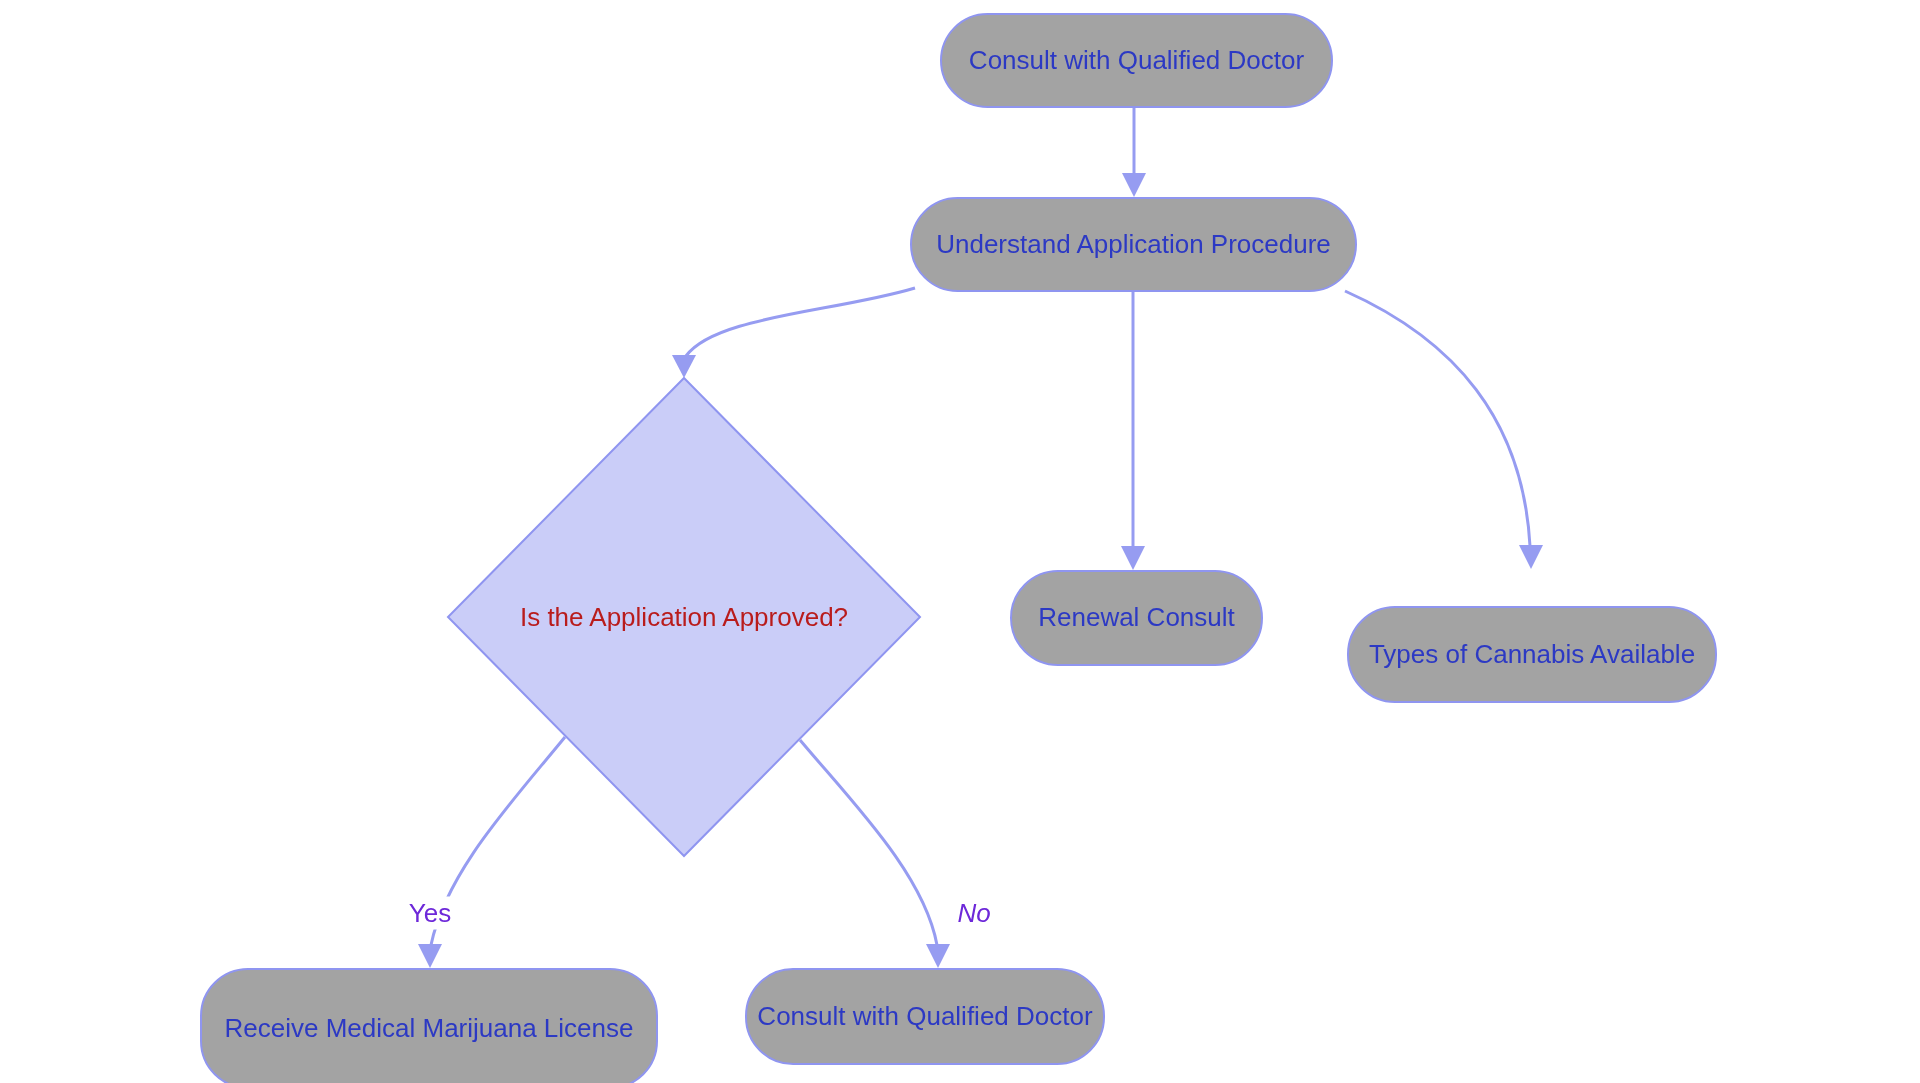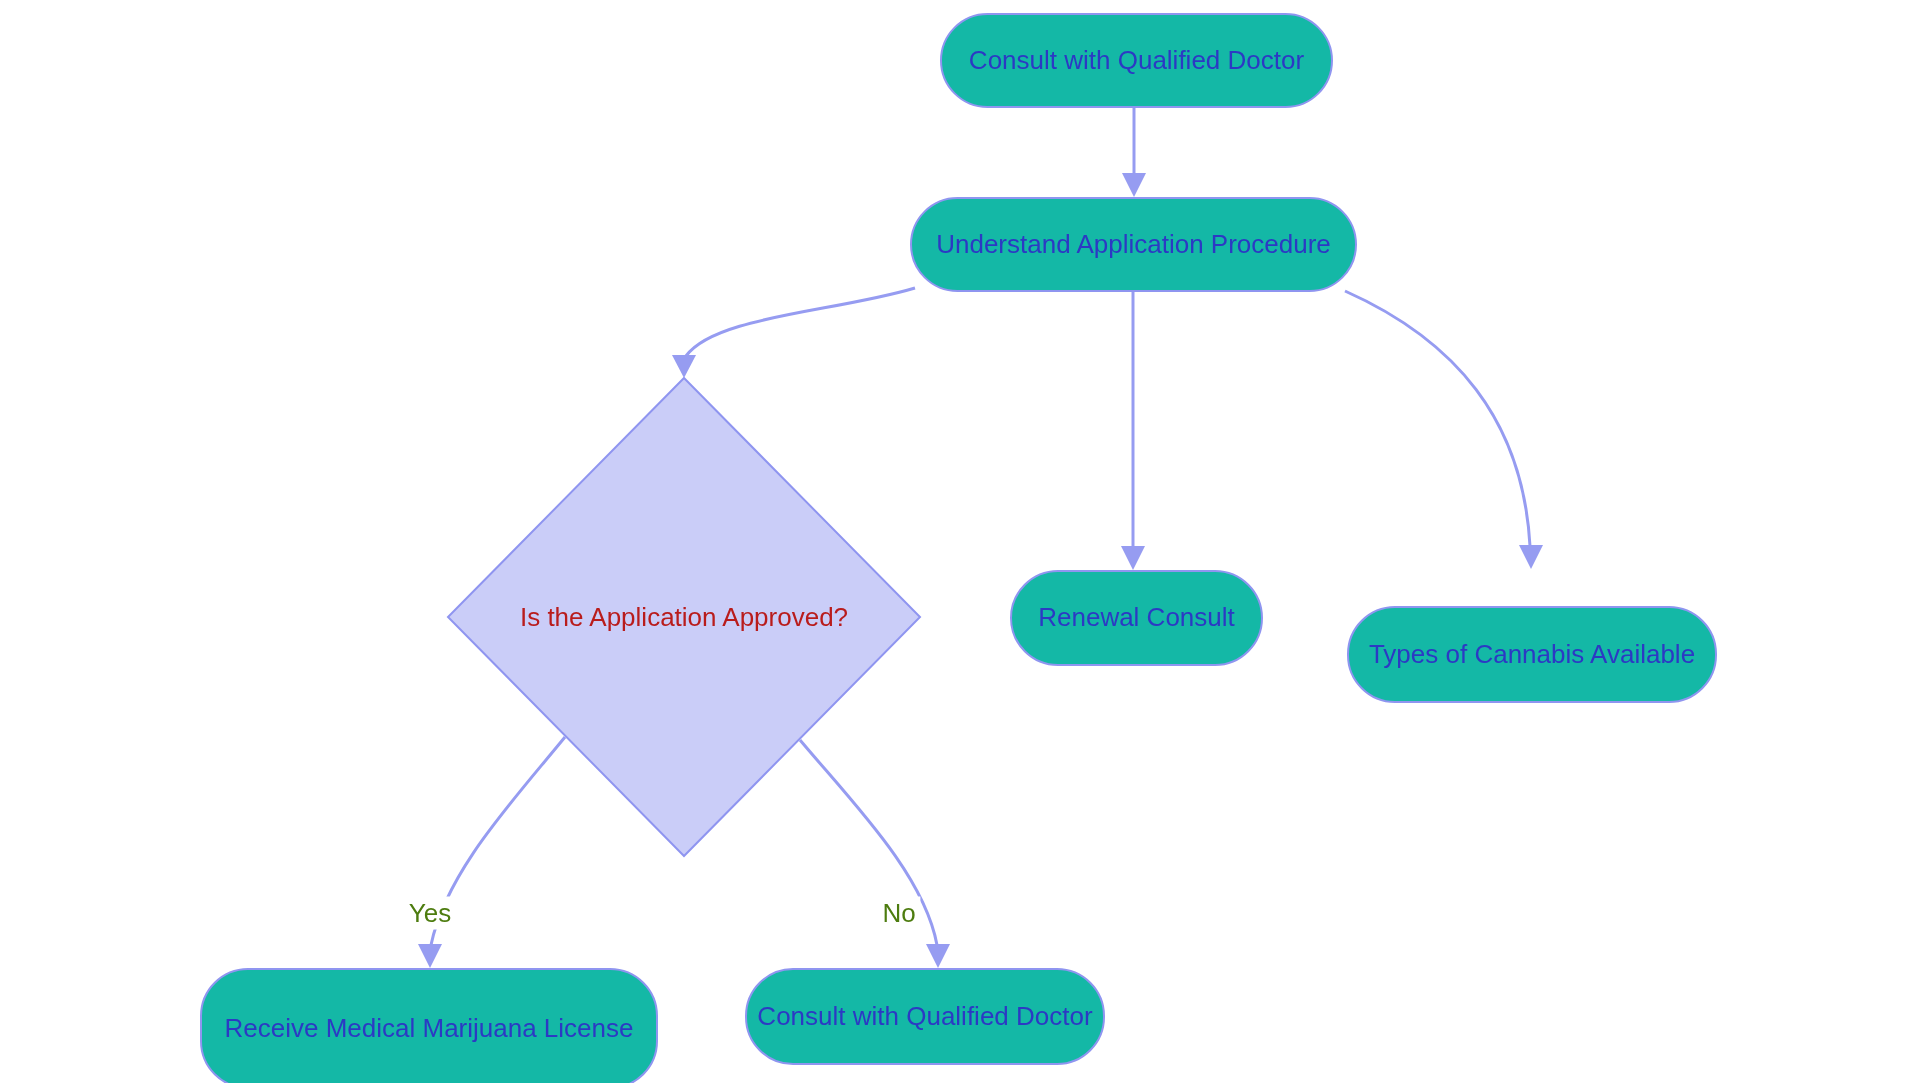--- a/index.html
+++ b/index.html
@@ -32,21 +32,21 @@
     stroke: none;
   }
   .diamond-shape {
     fill: #cacdf8;
     stroke: #8f95f0;
     stroke-width: 2;
   }
   .node {
     position: absolute;
     box-sizing: border-box;
-    background: #14b8a6;
+    background: #a3a3a3;
     border: 2px solid #8f95f0;
     border-radius: 48px;
     display: flex;
     align-items: center;
     justify-content: center;
     text-align: center;
     color: #2c39c4;
     font-size: 26px;
     line-height: 1.2;
   }
@@ -56,21 +56,21 @@
     align-items: center;
     justify-content: center;
     text-align: center;
     color: #b91c1c;
     font-size: 26px;
   }
   .edge-label {
     position: absolute;
     transform: translate(-50%, -50%);
     background: #ffffff;
-    color: #4d7c0f;
+    color: #6d28d9;
     font-size: 26px;
     padding: 1px 5px;
   }
 </style>
 </head>
 <body>
 
 <div class="canvas">
 
   <svg class="edges-layer" width="1920" height="1083" viewBox="0 0 1920 1083" xmlns="http://www.w3.org/2000/svg">
@@ -121,17 +121,17 @@
   </div>
 
   <div class="node" style="left:745px; top:968px; width:360px; height:97px;">
     <span>Consult with Qualified Doctor</span>
   </div>
 
   <div class="edge-label" style="left:430px; top:913px;">
     <span>Yes</span>
   </div>
 
-  <div class="edge-label" style="left:899px; top:913px;">
+  <div class="edge-label" style="left:974px; top:913px;font-style:italic;">
     <span>No</span>
   </div>
 
 </div>
 
 </body></html>

